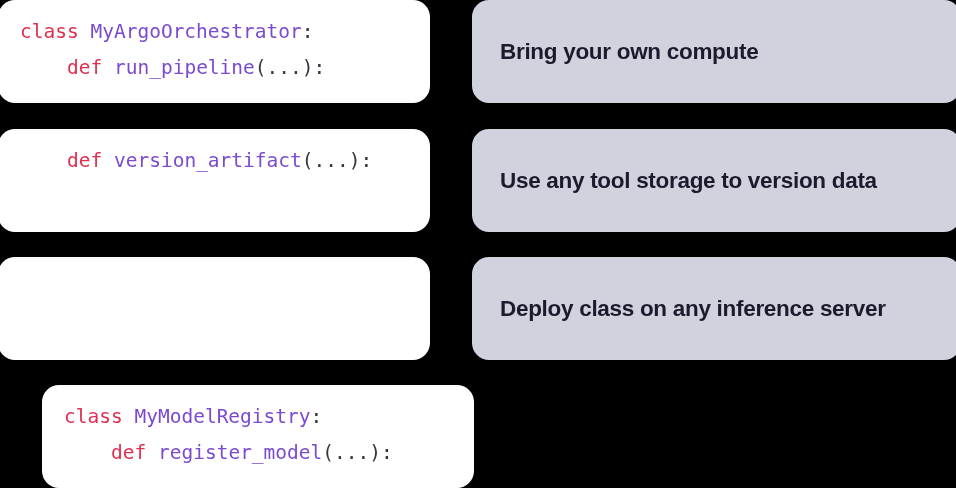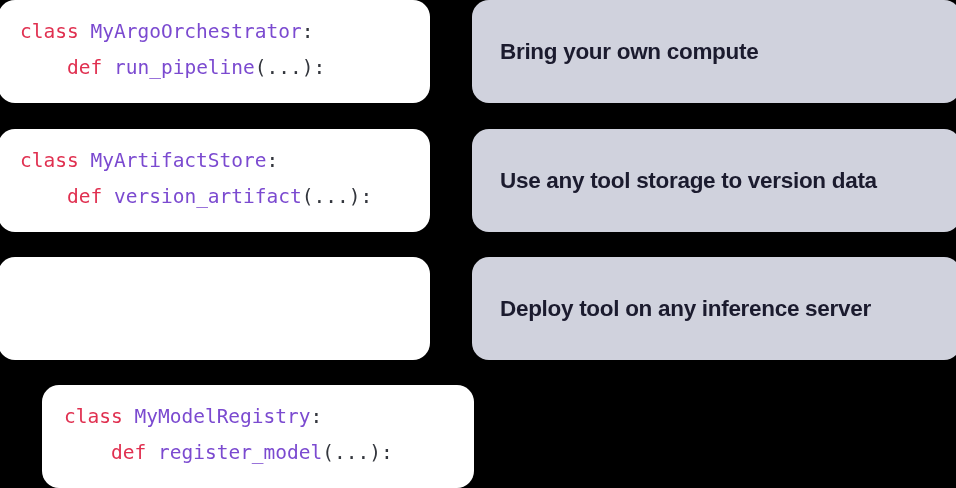--- a/index.html
+++ b/index.html
@@ -89,33 +89,32 @@
       <div class="code-line"><span class="kw">class</span><span class="plain"> </span><span class="ident">MyArgoOrchestrator</span><span class="punct">:</span></div>
       <div class="code-line"><span class="plain">    </span><span class="kw">def</span><span class="plain"> </span><span class="ident">run_pipeline</span><span class="punct">(...):</span></div>
     </div>
     <div class="label-card">
       <span class="label-text">Bring your own compute</span>
     </div>
   </div>
 
   <div class="row" style="top:129px;">
     <div class="code-card">
-      <div class="code-line"><span class="kw">class</span><span class="plain"> </span><span class="ident">MyArtifactStore</span><span class="punct">:</span></div>
       <div class="code-line"><span class="plain">    </span><span class="kw">def</span><span class="plain"> </span><span class="ident">version_artifact</span><span class="punct">(...):</span></div>
     </div>
     <div class="label-card">
       <span class="label-text">Use any tool storage to version data</span>
     </div>
   </div>
 
   <div class="row" style="top:257px;">
     <div class="code-card">
     </div>
     <div class="label-card">
-      <span class="label-text">Deploy tool on any inference server</span>
+      <span class="label-text">Deploy class on any inference server</span>
     </div>
   </div>
 
   <div class="row" style="top:385px;margin-left:44px;">
     <div class="code-card">
       <div class="code-line"><span class="kw">class</span><span class="plain"> </span><span class="ident">MyModelRegistry</span><span class="punct">:</span></div>
       <div class="code-line"><span class="plain">    </span><span class="kw">def</span><span class="plain"> </span><span class="ident">register_model</span><span class="punct">(...):</span></div>
     </div>
   </div>
 

